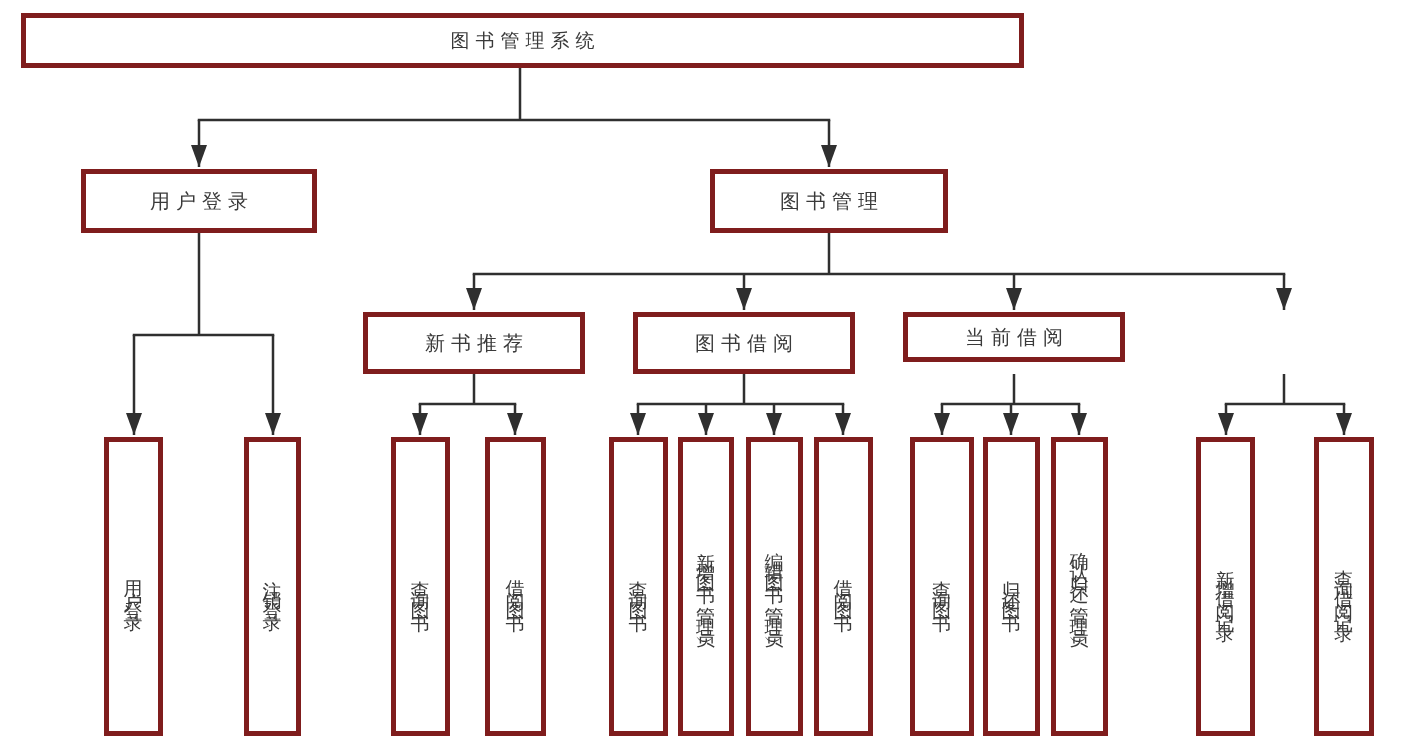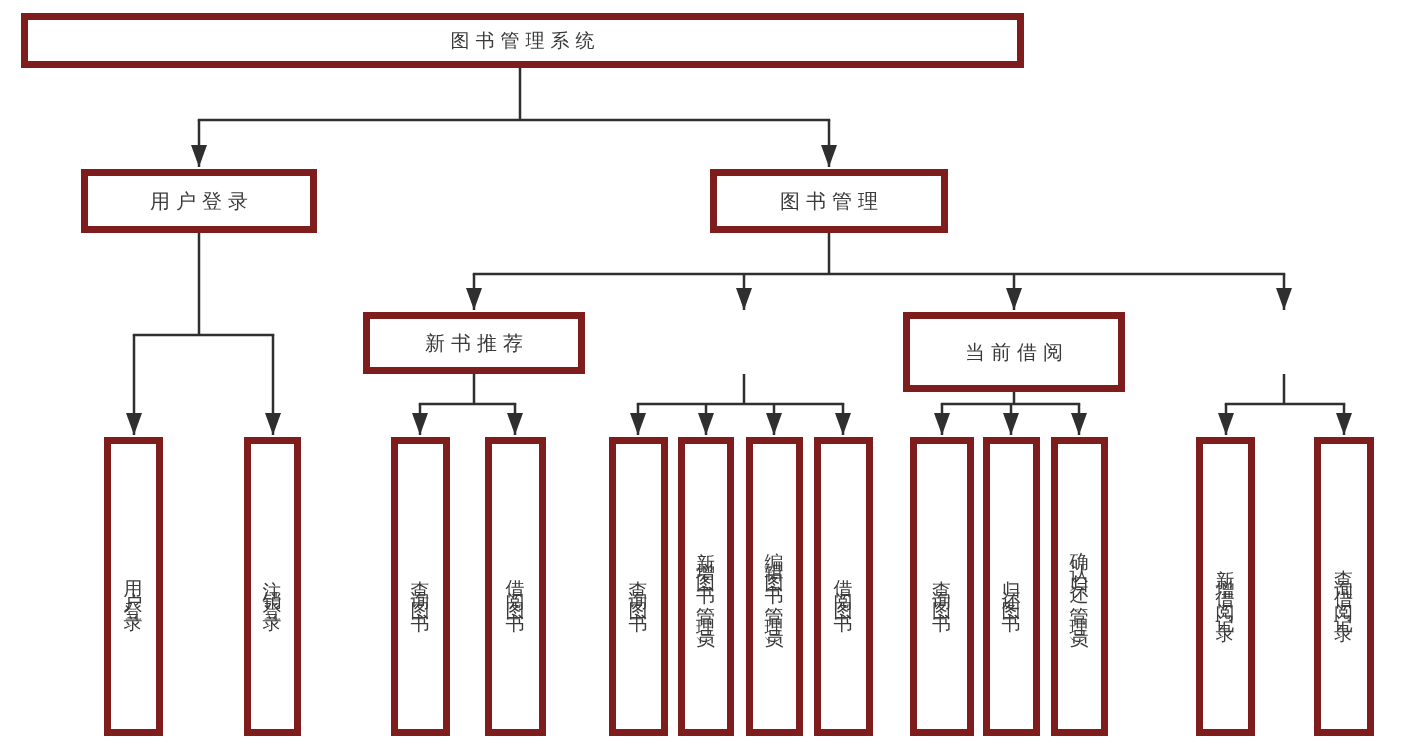--- a/index.html
+++ b/index.html
@@ -7,21 +7,21 @@
     position:relative;
     width:1405px;height:747px;
     background:#ffffff;
     font-family:"DejaVu Sans","Liberation Sans",sans-serif;
     overflow:hidden;
   }
   #connectors{position:absolute;left:0;top:0;width:1405px;height:747px;pointer-events:none;}
   .node{
     position:absolute;
     box-sizing:border-box;
-    border:7px solid #7f1d1d;
+    border:5px solid #7f1d1d;
     background:#ffffff;
     display:flex;align-items:center;justify-content:center;
     color:#3a3a3a;
   }
   .h-label{
     font-size:20px;
     letter-spacing:6px;
     text-indent:6px; 
     white-space:nowrap;
     color:#3a3a3a;
@@ -105,21 +105,24 @@
   <div class="node" style="left:81px;top:169px;width:236px;height:64px;">
     <span class="h-label">用户登录</span>
   </div>
   <div class="node" style="left:363px;top:312px;width:222px;height:62px;">
     <span class="h-label">新书推荐</span>
   </div>
 
   <div class="node" style="left:710px;top:169px;width:238px;height:64px;">
     <span class="h-label">图书管理</span>
   </div>
-  <div class="node" style="left:903px;top:312px;width:222px;height:80px;">
+  <div class="node" style="left:633px;top:312px;width:222px;height:62px;">
+    <span class="h-label">图书借阅</span>
+  </div>
+  <div class="node" style="left:903px;top:312px;width:222px;height:50px;">
     <span class="h-label">当前借阅</span>
   </div>
 
   <div class="node leaf" style="left:104px;width:59px;">
     <span class="v-label">用户登录</span>
   </div>
   <div class="node leaf" style="left:244px;width:57px;">
     <span class="v-label">注销登录</span>
   </div>
 

